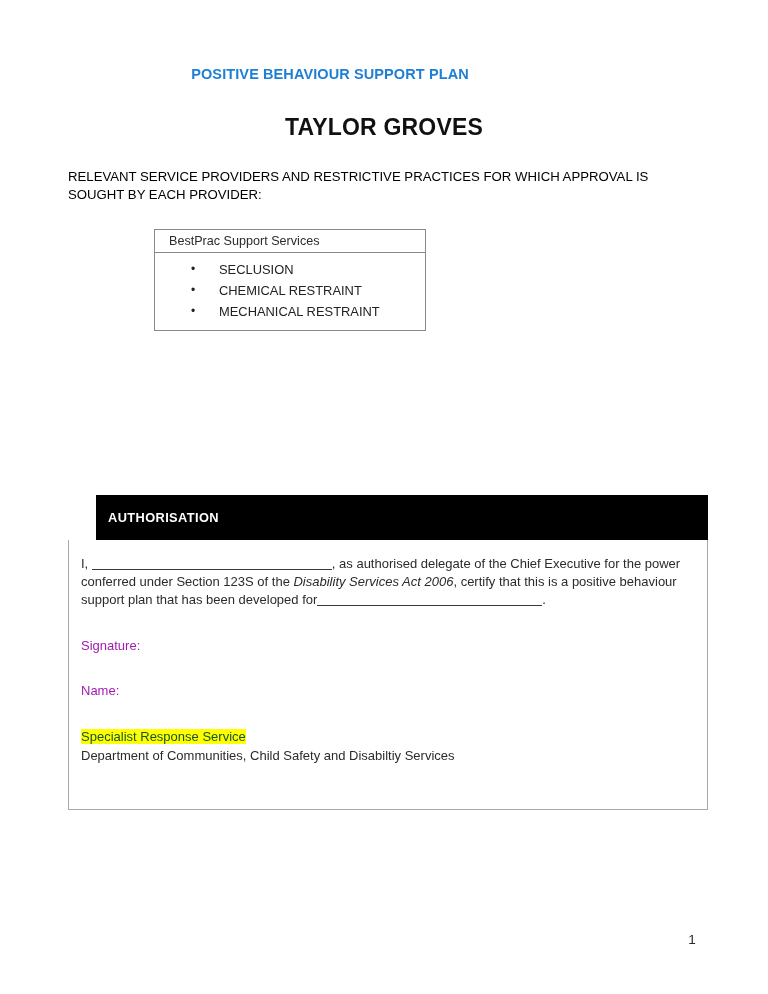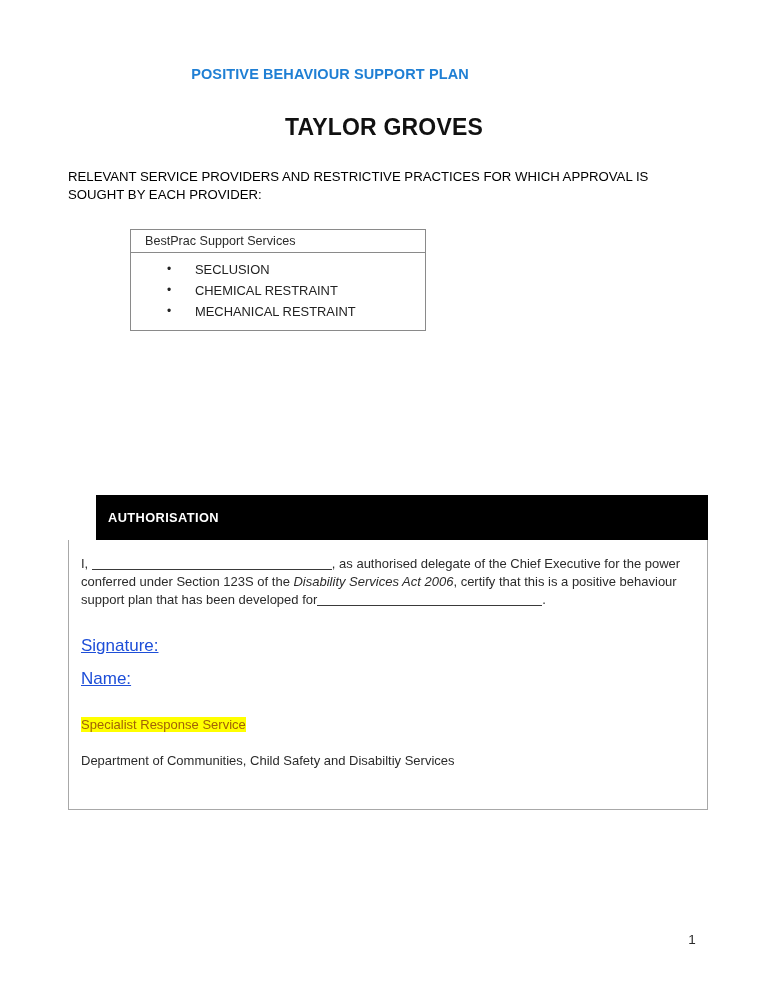--- a/index.html
+++ b/index.html
@@ -53,23 +53,23 @@
     top: 168px;
     width: 634px;
     font-size: 13.2px;
     line-height: 17.5px;
     color: #000000;
   }
 
   
   .providers-table {
     position: absolute;
-    left: 130px;
+    left: 154px;
     top: 229px;
-    width: 296px;
+    width: 272px;
     border: 1px solid #8a8a8a;
     background: #ffffff;
     box-sizing: border-box;
   }
   .providers-table-header {
     border-bottom: 1px solid #8a8a8a;
     padding: 4px 10px 4px 14px;
     font-size: 12.6px;
     line-height: 14px;
     color: #2b2b2b;
@@ -145,41 +145,40 @@
     border-bottom: 1px solid #3a3a3a;
     width: 225px;
     height: 13px;
     vertical-align: -2px;
   }
   .auth-paragraph .act-name {
     font-style: italic;
   }
 
   .field-row {
-    font-size: 17px;
+    font-size: 13px;
     line-height: 18px;
-    color: #1d4ed8;
-    text-decoration: underline;
+    color: #a21caf;
   }
   .field-signature { margin-top: 28px; }
-  .field-name { margin-top: 15px; }
+  .field-name { margin-top: 27px; }
 
   .org-block { margin-top: 27px; }
   .org-highlight {
     background: #FFFF00;
     font-size: 13px;
     line-height: 17px;
-    color: #a16207;
+    color: #14532d;
     display: inline;
   }
   .org-department {
     font-size: 13px;
     line-height: 17px;
     color: #2b2b2b;
-    margin-top: 19px;
+    margin-top: 2px;
   }
 
   .field-date { margin-top: 28px; }
 
   
   .page-number {
     position: absolute;
     left: 682px;
     top: 932px;
     width: 20px;

